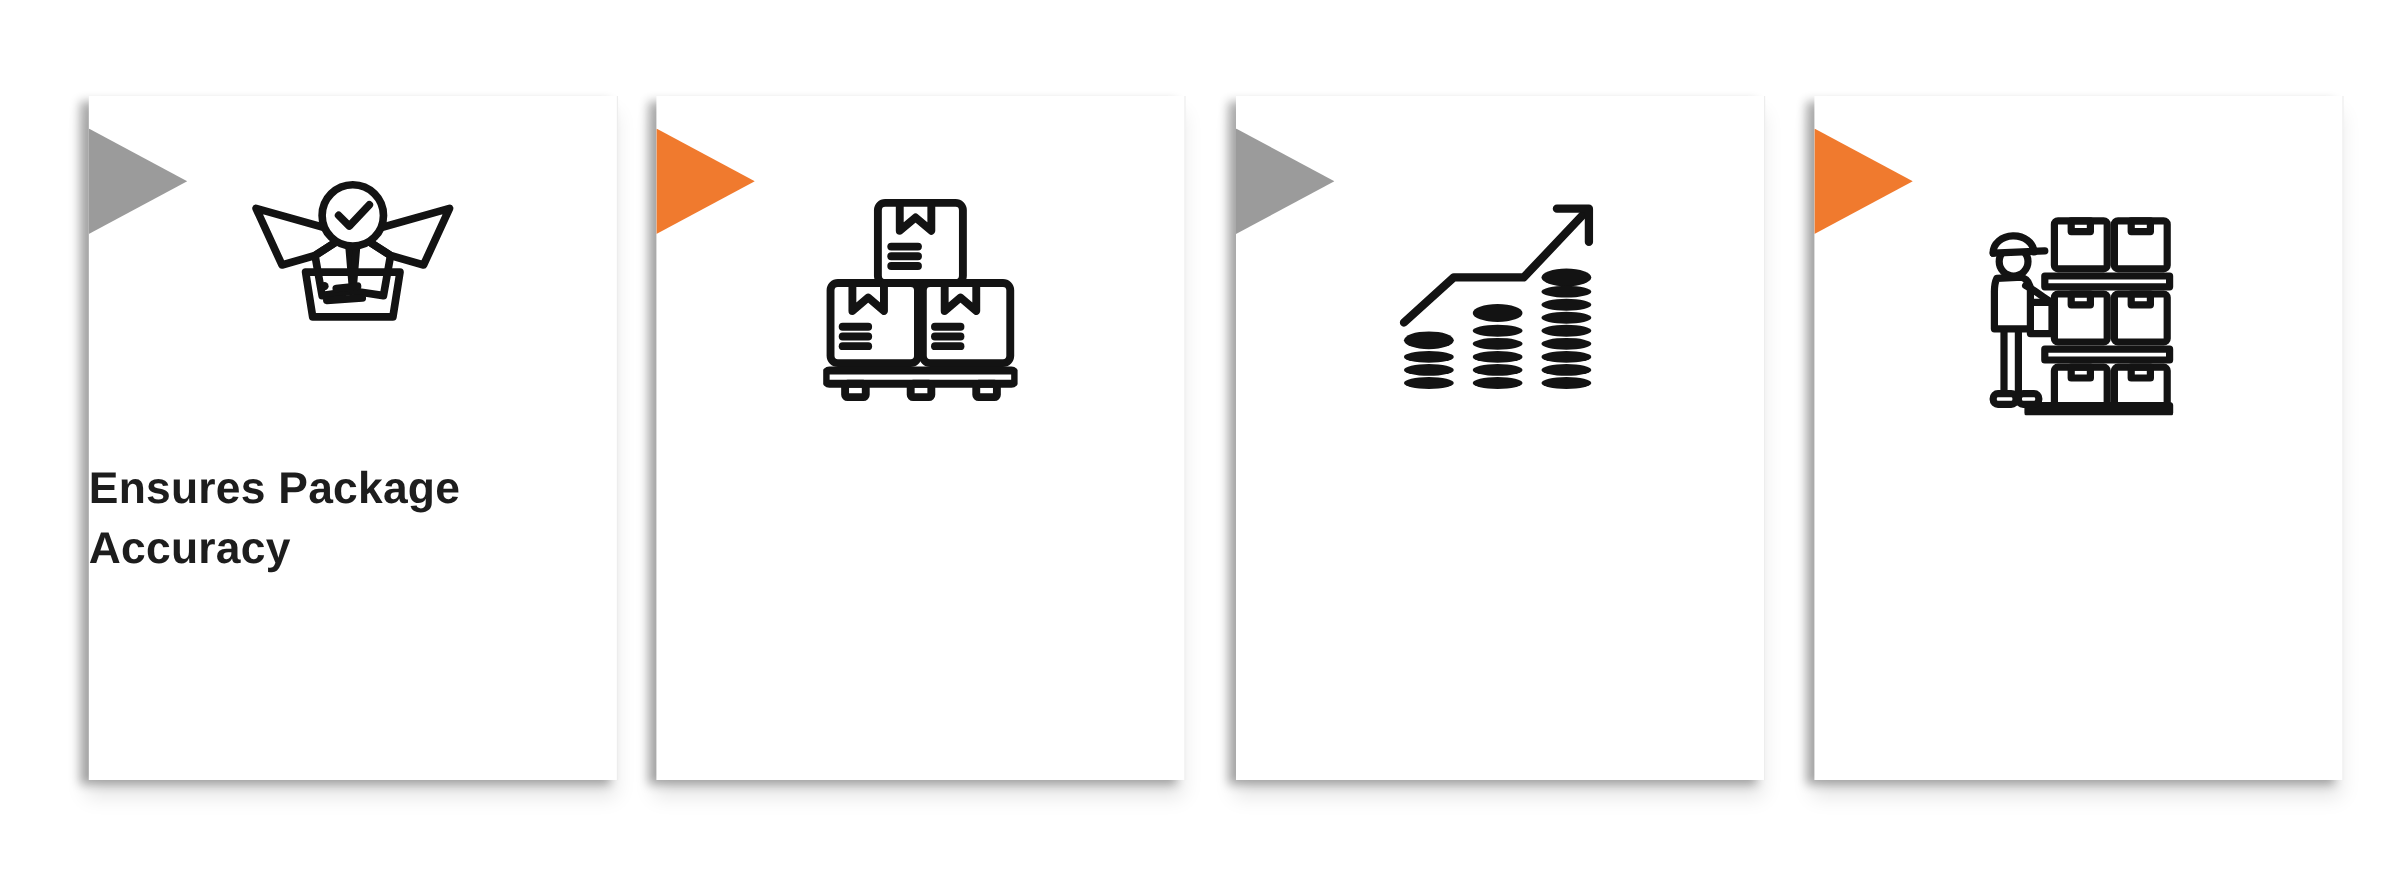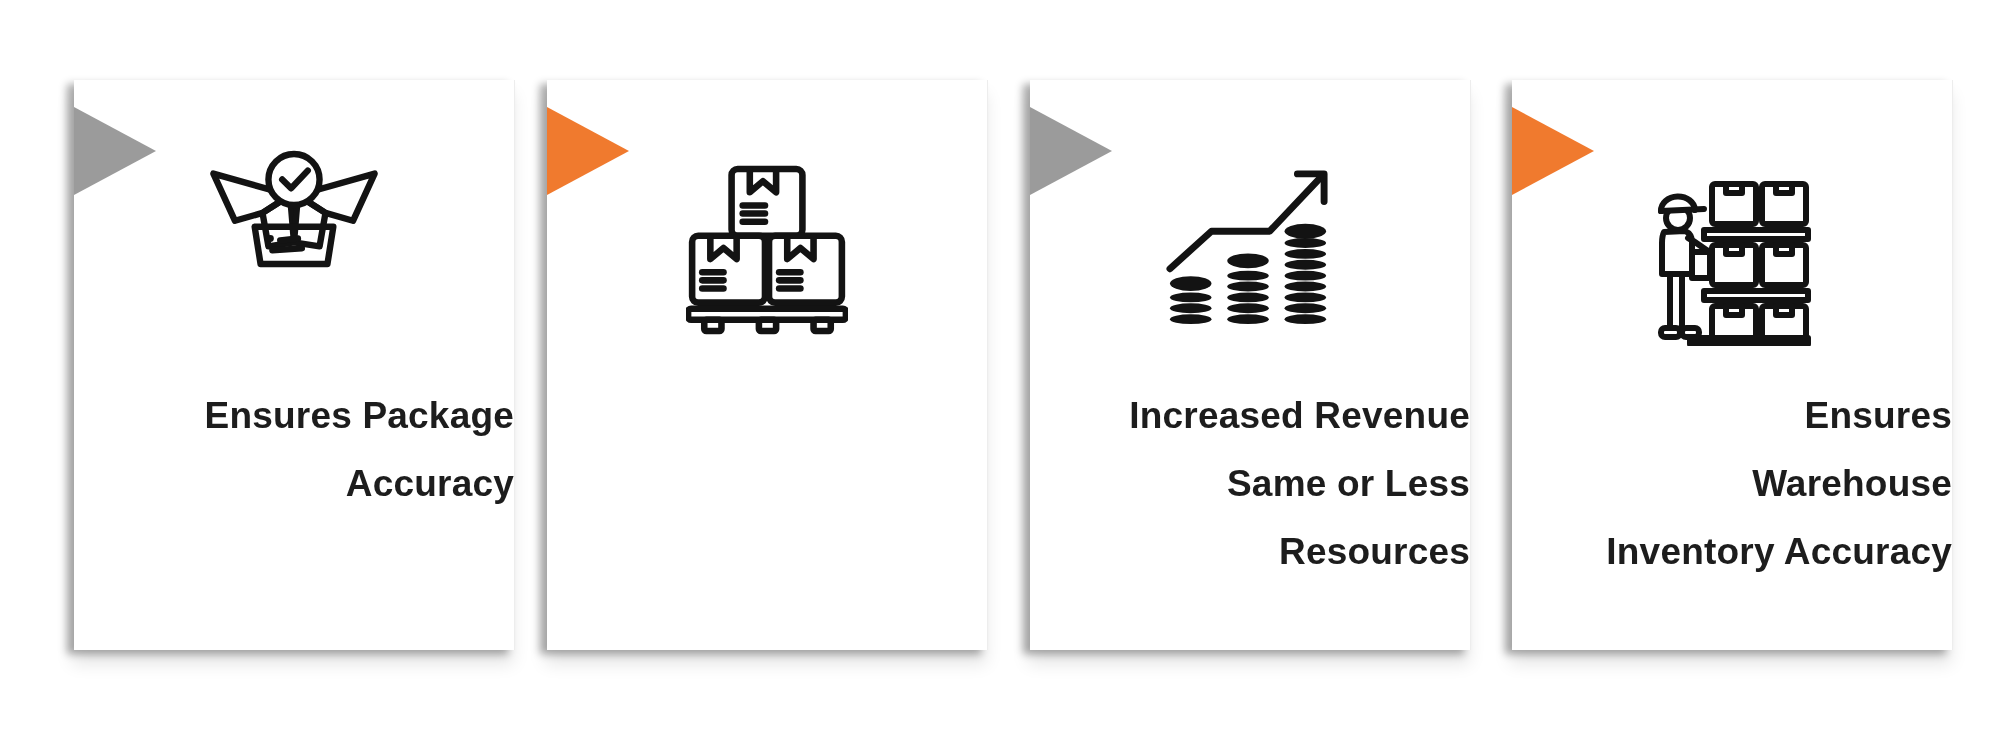--- a/index.html
+++ b/index.html
@@ -31,23 +31,23 @@
     justify-content: center;
   }
   .icon-area.pos-1 { top: 70px; }
   .icon-area.pos-2 { top: 85px; }
   .icon-area.pos-3 { top: 86px; }
   .icon-area.pos-4 { top: 100px; }
   .title {
     position: absolute;
     top: 302px;
     left: 0; right: 0;
-    text-align: right;
+    text-align: left;
     font-size: 37px;
-    line-height: 68px;
+    line-height: 50px;
     font-weight: 700;
     color: #1d1d1d;
     letter-spacing: 0.2px;
     white-space: pre-line;
   }
   .lineart {
     stroke: #131313;
     stroke-width: 6.5;
     fill: none;
     stroke-linecap: round;
@@ -153,23 +153,20 @@
         <ellipse cx="141" cy="89" rx="21" ry="5"></ellipse>
         <ellipse cx="141" cy="100" rx="21" ry="5"></ellipse>
         <ellipse cx="141" cy="111" rx="21" ry="5"></ellipse>
         <ellipse cx="141" cy="122" rx="21" ry="5"></ellipse>
         <ellipse cx="141" cy="133" rx="21" ry="5"></ellipse>
         <ellipse cx="141" cy="144" rx="21" ry="5"></ellipse>
         <ellipse cx="141" cy="155" rx="21" ry="5"></ellipse>
       </g>
     </svg>
   </div>
-  <div class="title">Increased Revenue
-Same or Less
-Resources</div>
 </div>
 
 <div class="card" style="left:1512px">
   <svg class="arrow" width="82" height="88" viewBox="0 0 82 88">
     <polygon points="0,0 82,44 0,88" fill="#f07a2e"></polygon>
   </svg>
   <div class="icon-area pos-4">
     <svg width="160" height="166" viewBox="0 0 160 166">
       <g class="lineart" style="stroke-width:6">
 
@@ -199,16 +196,13 @@
         <line x1="9" y1="31" x2="52" y2="29"></line>
         <path d="M12,52 Q10,56 10,63 V94 H40 V62 Q40,54 33,51 Z" fill="#ffffff"></path>
         <path d="M36,58 C46,63 50,68 58,72"></path>
         <line x1="18" y1="96" x2="18" y2="146"></line>
         <line x1="30" y1="96" x2="30" y2="146"></line>
         <rect x="9" y="148" width="19" height="9" rx="4"></rect>
         <rect x="30" y="148" width="17" height="9" rx="4"></rect>
       </g>
     </svg>
   </div>
-  <div class="title">Ensures
-Warehouse
-Inventory Accuracy</div>
 </div>
 
 </body></html>

